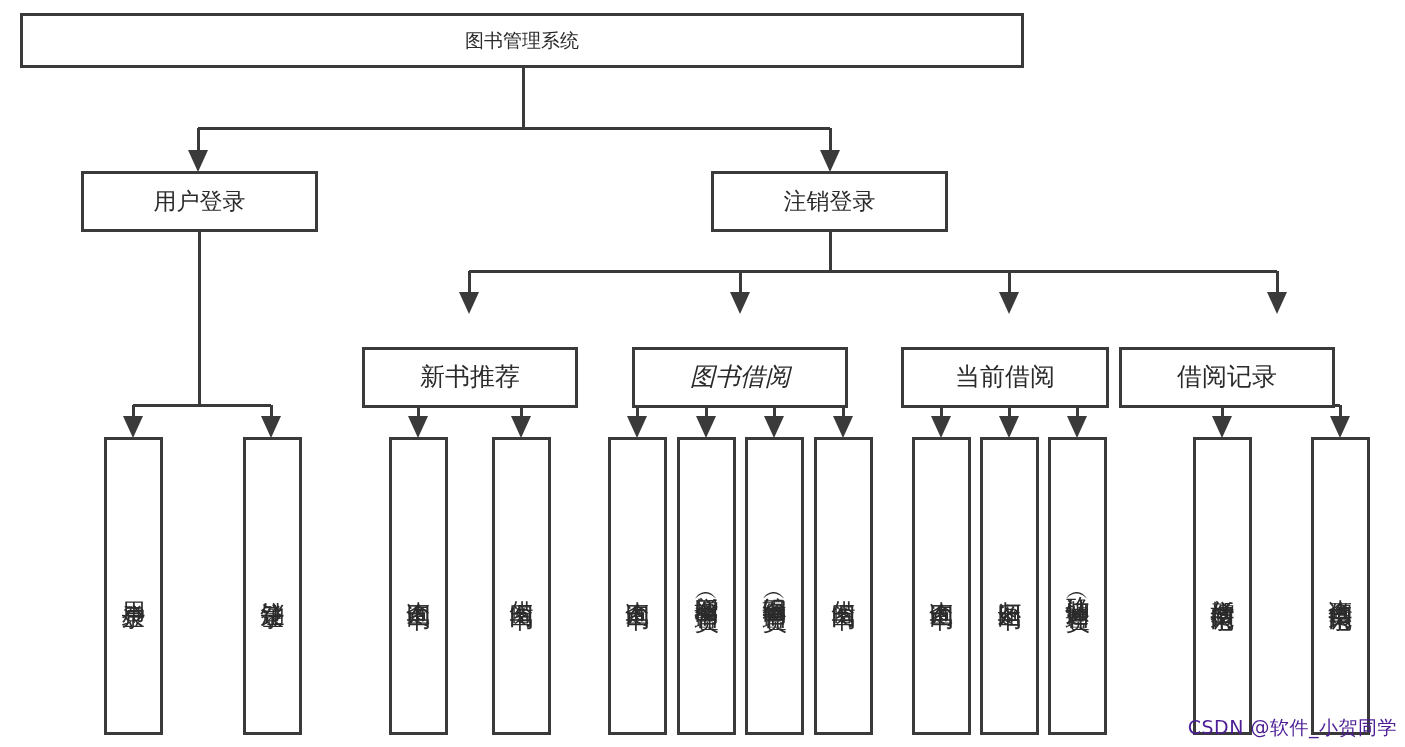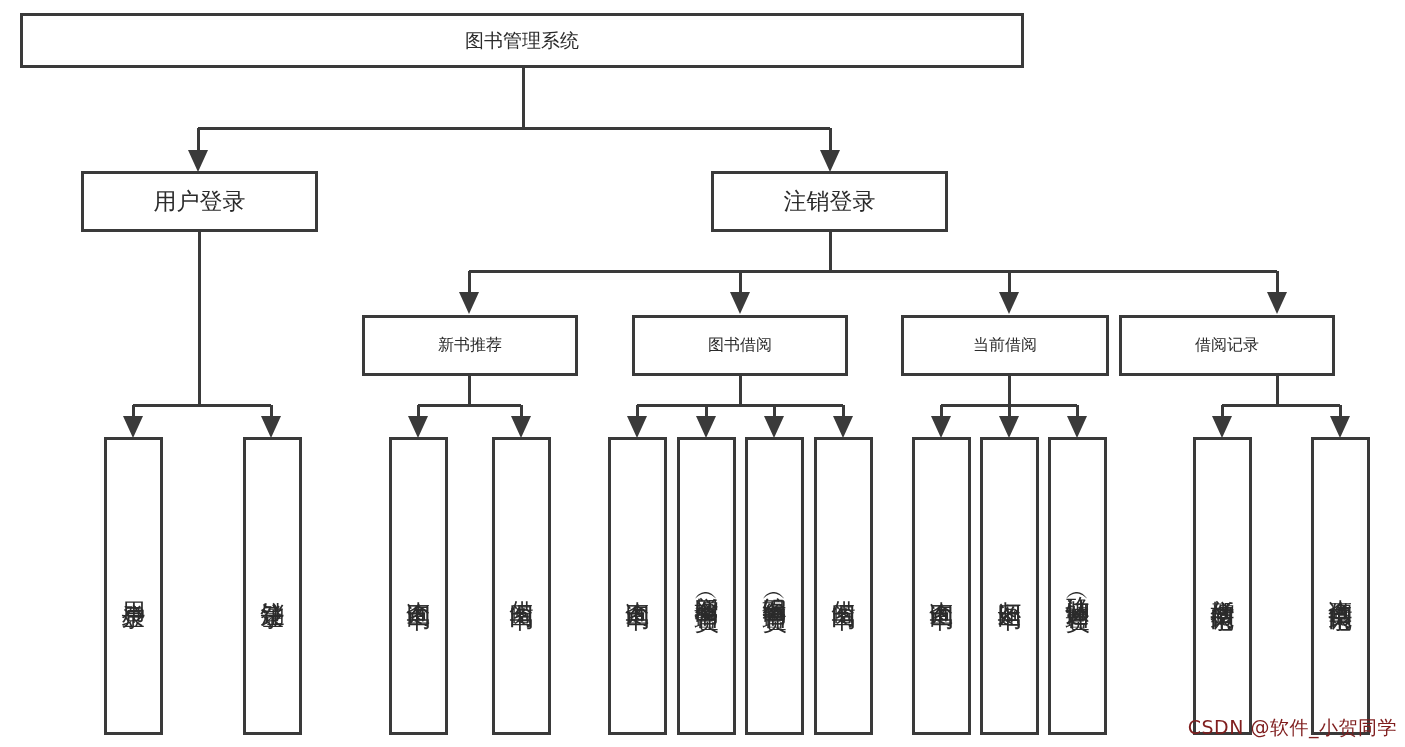--- a/index.html
+++ b/index.html
@@ -51,21 +51,22 @@
     line-height: 1.15;
   }
   .node.root {
     font-size: 19px;
     text-align: right;
   }
   .node.level2 {
     font-size: 23px;
   }
   .node.level3 {
-    font-size: 16px;
+    font-size: 25px;
+    margin-top: 32px;
   }
   
   .node.leaf {
     font-size: 24px;
     writing-mode: vertical-rl;
     text-orientation: upright;
     align-items: center;
     justify-content: center;
     letter-spacing: 2px;
     padding: 4px 0;
@@ -75,21 +76,21 @@
     text-orientation: upright;
     white-space: normal;
     line-height: 1;
   }
   
   #watermark {
     position: absolute;
     right: 8px;
     bottom: 6px;
     font-size: 19px;
-    color: #7f1d1d;
+    color: #4c1d95;
     letter-spacing: 0.5px;
     white-space: nowrap;
     user-select: none;
   }
 </style>
 </head>
 <body>
 
 <div id="canvas">
 
@@ -154,21 +155,21 @@
     <polygon class="arrow" points="1212,416 1232,416 1222,438"></polygon>
     <polygon class="arrow" points="1330,416 1350,416 1340,438"></polygon>
   </svg>
 
   <div class="node root" style="left:20px; top:13px; width:1004px; height:55px;">图书管理系统</div>
 
   <div class="node level2" style="left:81px; top:171px; width:237px; height:61px;">用户登录</div>
   <div class="node level2" style="left:711px; top:171px; width:237px; height:61px;">注销登录</div>
 
   <div class="node level3" style="left:362px; top:315px; width:216px; height:61px;">新书推荐</div>
-  <div class="node level3" style="left:632px; top:315px; width:216px; height:61px;">图书借阅</div>
+  <div class="node level3" style="left:632px; top:315px; width:216px; height:61px;font-style:italic;">图书借阅</div>
   <div class="node level3" style="left:901px; top:315px; width:208px; height:61px;">当前借阅</div>
   <div class="node level3" style="left:1119px; top:315px; width:216px; height:61px;">借阅记录</div>
 
   <div class="node leaf" style="left:104px; top:437px; width:59px; height:298px;">
     <span class="vtext">用户登录</span>
   </div>
   <div class="node leaf" style="left:243px; top:437px; width:59px; height:298px;">
     <span class="vtext">注销登录</span>
   </div>
 

